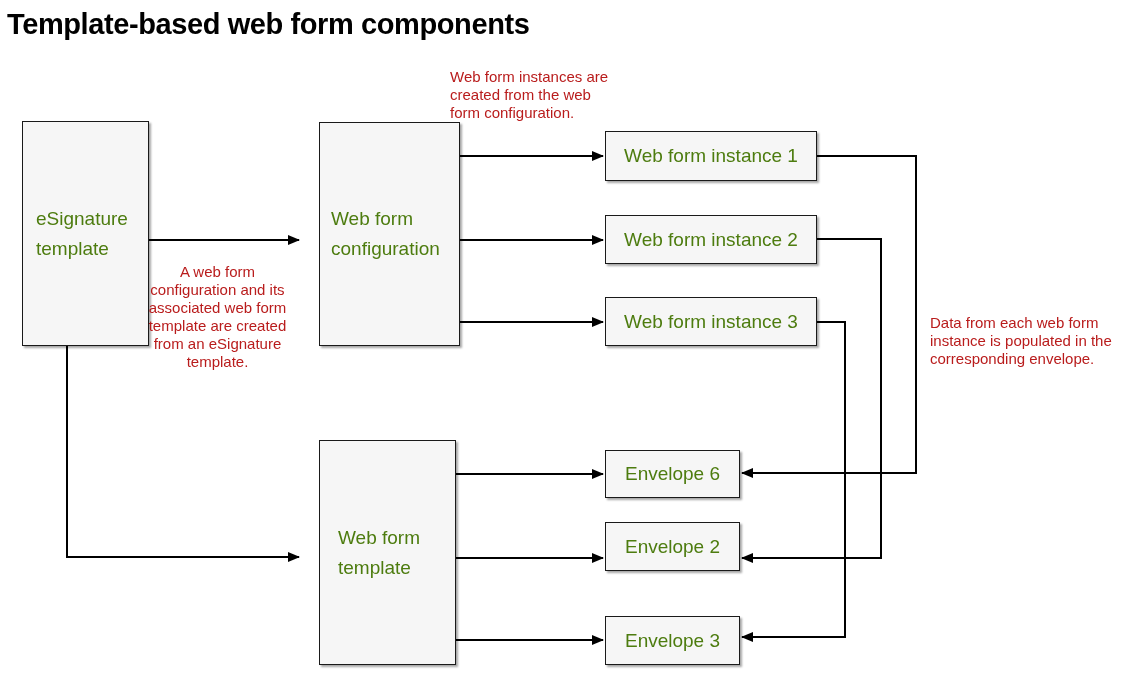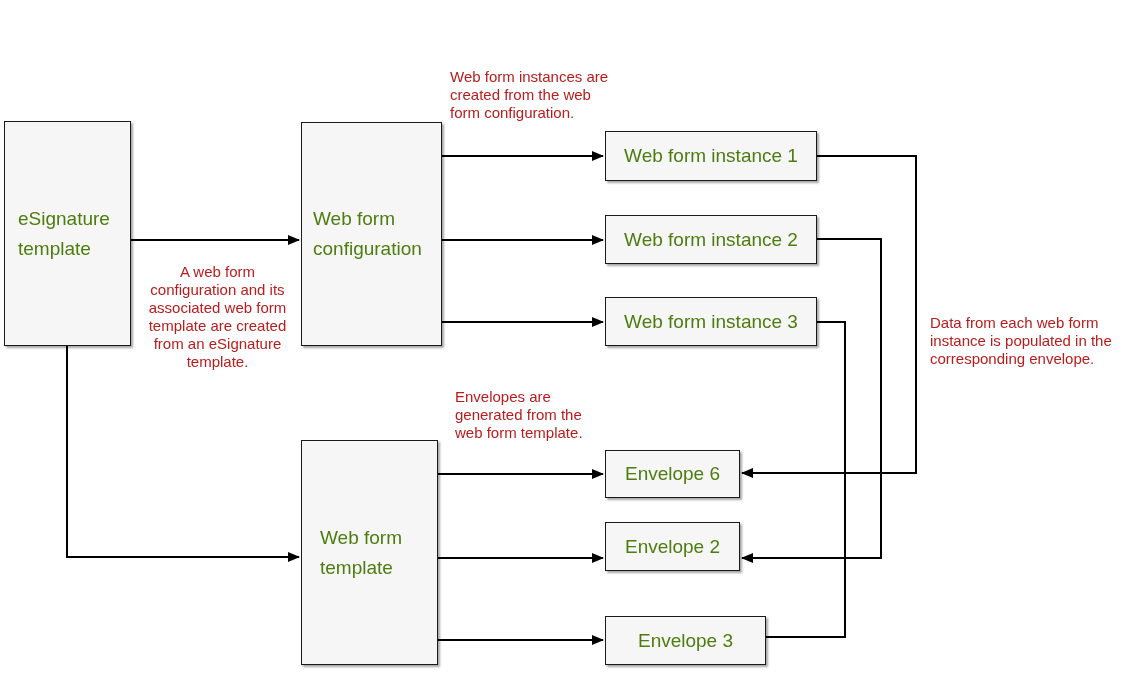--- a/index.html
+++ b/index.html
@@ -40,51 +40,53 @@
     box-shadow: 2px 2px 2px rgba(0,0,0,0.35);
     display: flex;
     align-items: center;
     font-size: 19px;
     line-height: 30px;
     color: #4d7c0f;
   }
   .node.big {
     padding-left: 13px;
     padding-right: 4px;
+    margin-left: 18px;
   }
   .node.small {
     justify-content: center;
     text-align: center;
     line-height: 22px;
   }
   #n-esig    { left: 4px;   top: 121px; width: 127px; height: 225px; }
   #n-config  { left: 301px; top: 122px; width: 141px; height: 224px; padding-left: 11px; }
   #n-wftpl   { left: 301px; top: 440px; width: 137px; height: 225px; padding-left: 18px; }
   #n-inst1   { left: 605px; top: 131px; width: 212px; height: 50px; }
   #n-inst2   { left: 605px; top: 215px; width: 212px; height: 49px; }
   #n-inst3   { left: 605px; top: 297px; width: 212px; height: 49px; }
   #n-env1    { left: 605px; top: 450px; width: 135px; height: 48px; }
   #n-env2    { left: 605px; top: 522px; width: 135px; height: 49px; }
-  #n-env3    { left: 605px; top: 616px; width: 161px; height: 49px; }
+  #n-env3    { left: 605px; top: 616px; width: 135px; height: 49px; }
   .note {
     position: absolute;
     font-size: 15px;
     line-height: 18px;
     color: #b91c1c;
   }
   #note-instances { left: 450px; top: 68px;  width: 168px; }
   #note-creation  { left: 140px; top: 263px; width: 155px; text-align: center; }
   #note-envelopes { left: 455px; top: 388px; width: 140px; }
   #note-data      { left: 930px; top: 314px; width: 200px; }
 </style>
 </head>
 <body>
 
 <div class="canvas">
 
+  <div class="page-title">Template-based web form components</div>
 
   <svg class="connectors" viewBox="0 0 1128 678" xmlns="http://www.w3.org/2000/svg" aria-hidden="true">
     <defs>
       <marker id="arrow" markerUnits="userSpaceOnUse" markerWidth="12" markerHeight="10" refX="11" refY="5" orient="auto">
         <path d="M0,0 L12,5 L0,10 Z" fill="#000000"></path>
       </marker>
     </defs>
     <g stroke="#000000" stroke-width="2" fill="none">
       <path d="M131,240 H299" marker-end="url(#arrow)"></path>
       <path d="M67,346 V557 H299" marker-end="url(#arrow)"></path>
@@ -133,17 +135,16 @@
   </div>
 
   <div class="node small" id="n-env3">
     <span>Envelope 3</span>
   </div>
 
   <div class="note" id="note-instances">Web form instances are created from the web form configuration.</div>
 
   <div class="note" id="note-creation">A web form configuration and its associated web form template are created from an eSignature template.</div>
 
-  <div class="note" id="note-envelopes">Envelopes are generated from the web form template.</div>
 
   <div class="note" id="note-data">Data from each web form instance is populated in the corresponding envelope.</div>
 
 </div>
 
 </body></html>

